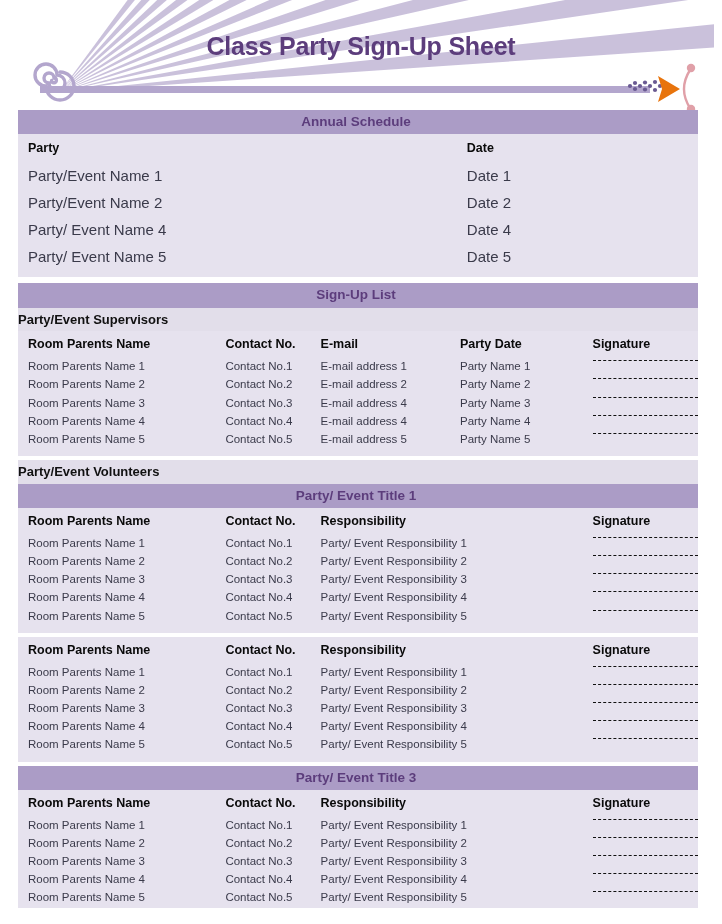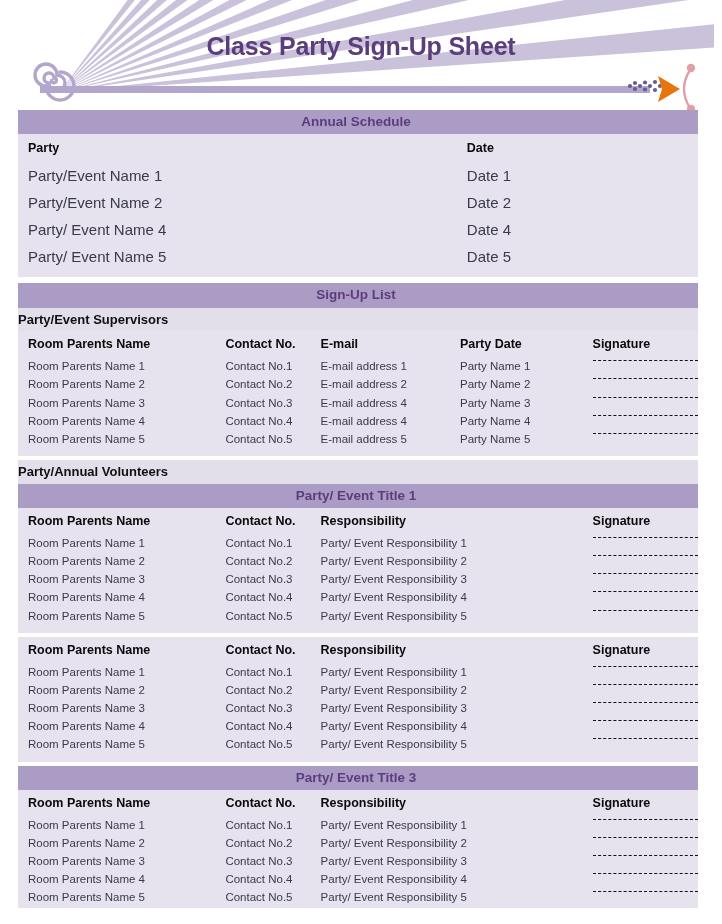--- a/index.html
+++ b/index.html
@@ -285,21 +285,21 @@
           <td>Party Name 5</td>
           <td>
               <div class="sigline"></div>
             </td>
         </tr>
       </tbody>
     </table>
     <div class="pad-bottom"></div>
     <div class="gap-white-sm"></div>
 
-    <div class="band-light">Party/Annual Volunteers</div>
+    <div class="band-light">Party/Event Volunteers</div>
 
     <div class="band-dark">Party/ Event Title 1</div>
     <table class="tbl">
       <colgroup>
           <col style="width:30.5%">
           <col style="width:14%">
           <col style="width:40%">
           <col style="width:15.5%">
         </colgroup>
       <tbody>

